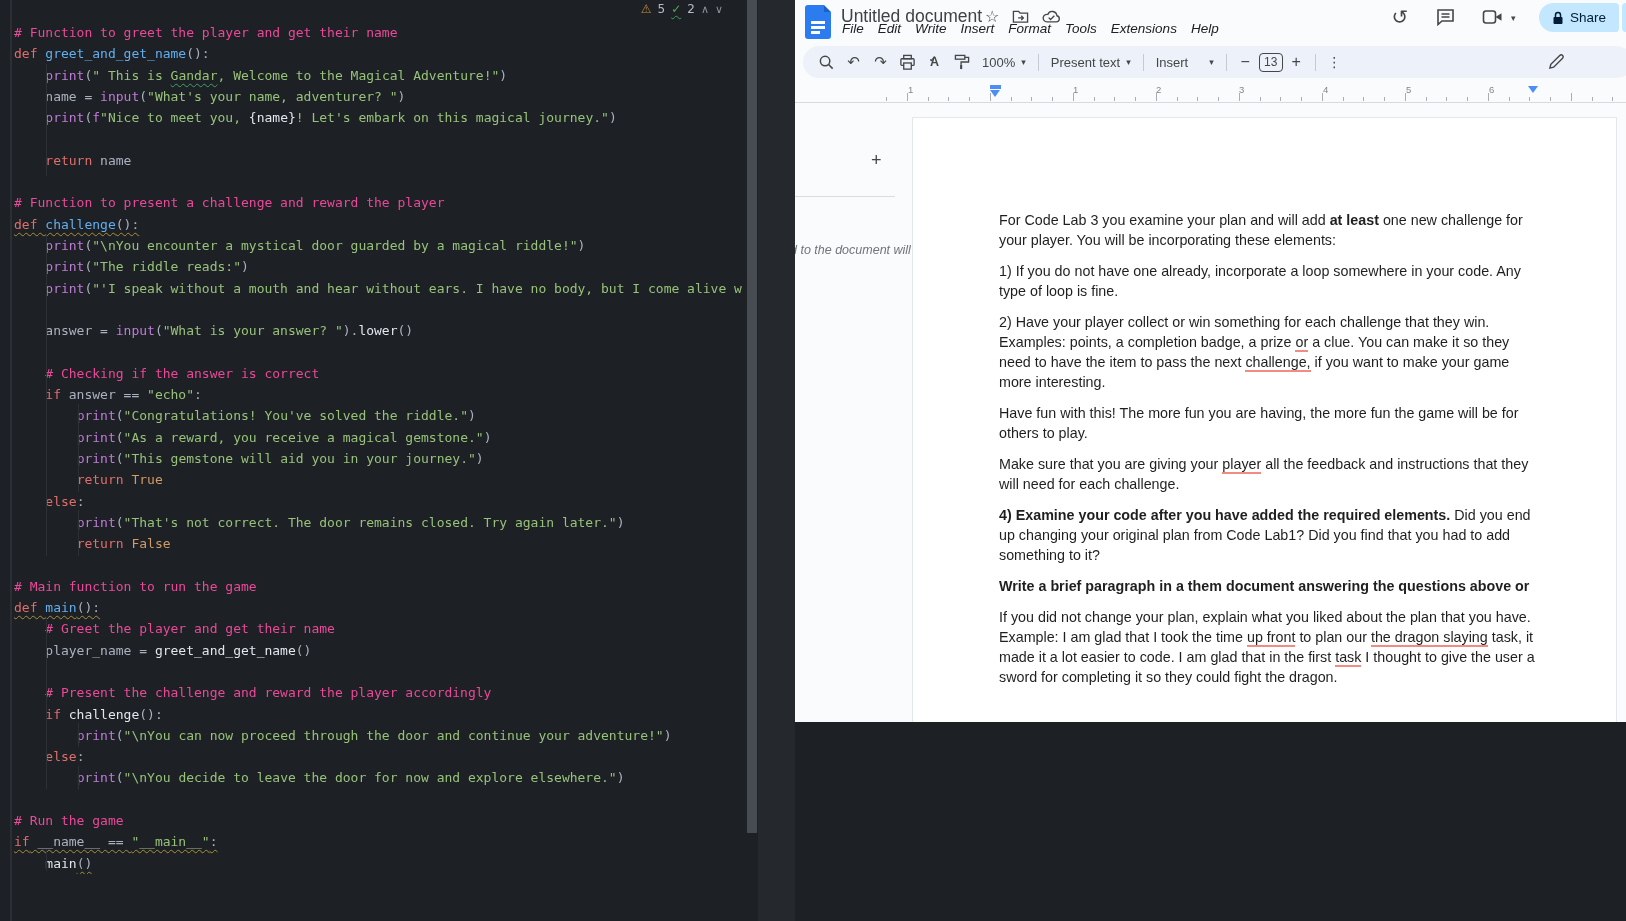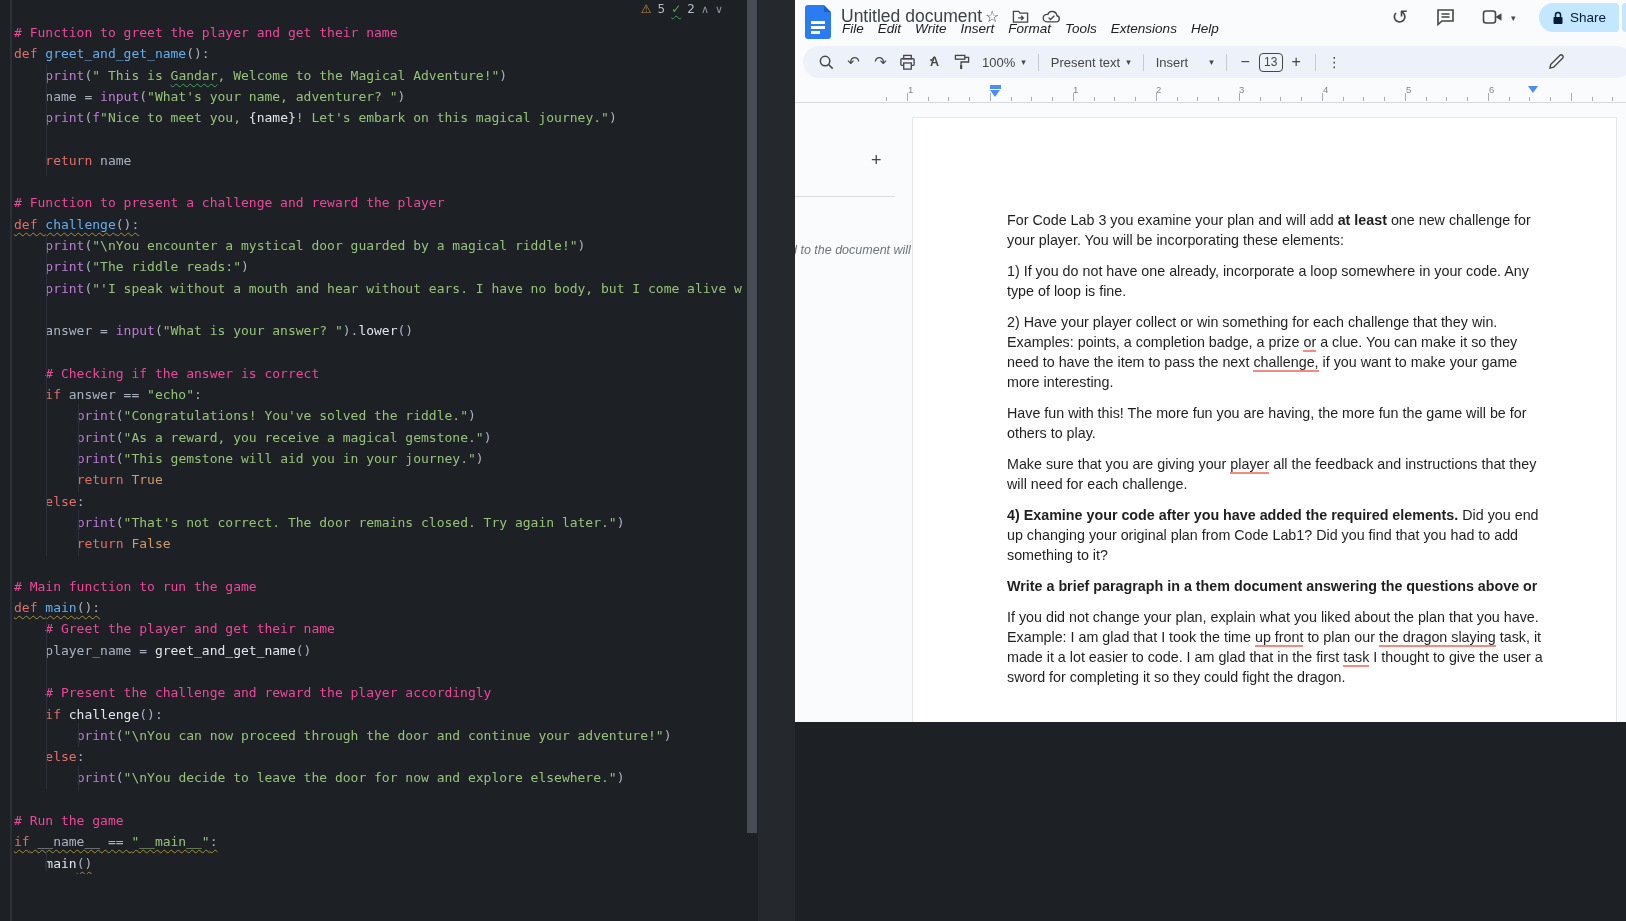--- a/index.html
+++ b/index.html
@@ -70,21 +70,21 @@
   .ruler-num { position:absolute; top:0; font-size:9.5px; color:#80868b; }
   .ind-left-bar { position:absolute; left:195px; top:1px; width:11px; height:3.5px; background:#4c8df6; }
   .ind-tri { position:absolute; width:0; height:0; border-left:5.5px solid transparent; border-right:5.5px solid transparent; border-top:7px solid #4c8df6; }
   
   .panel-plus { position:absolute; left:76px; top:150px; font-size:18px; color:#444746; }
   .panel-div { position:absolute; left:0; top:196px; width:100px; border-top:1px solid #dadce0; }
   .panel-hint { position:absolute; left:-5px; top:243px; font-style:italic; font-size:12.5px; color:#70757a; white-space:nowrap; }
   
   .page { position:absolute; left:117px; top:117px; width:705px; height:804px; background:#ffffff;
           border:1px solid #e3e6ea; border-bottom:none; }
-  #doc { position:absolute; left:94px; top:92px; width:541px; font-size:14.3px; line-height:20px; color:#1f1f1f; }
+  #doc { position:absolute; left:86px; top:92px; width:541px; font-size:14.3px; line-height:20px; color:#1f1f1f; }
   .para { margin-bottom:11px; }
   .bold { font-weight:bold; }
   .gram { border-bottom:2px solid #f28b82; }
 
   svg { display:block; }
 </style>
 </head>
 <body>
 
 <div class="editor">

